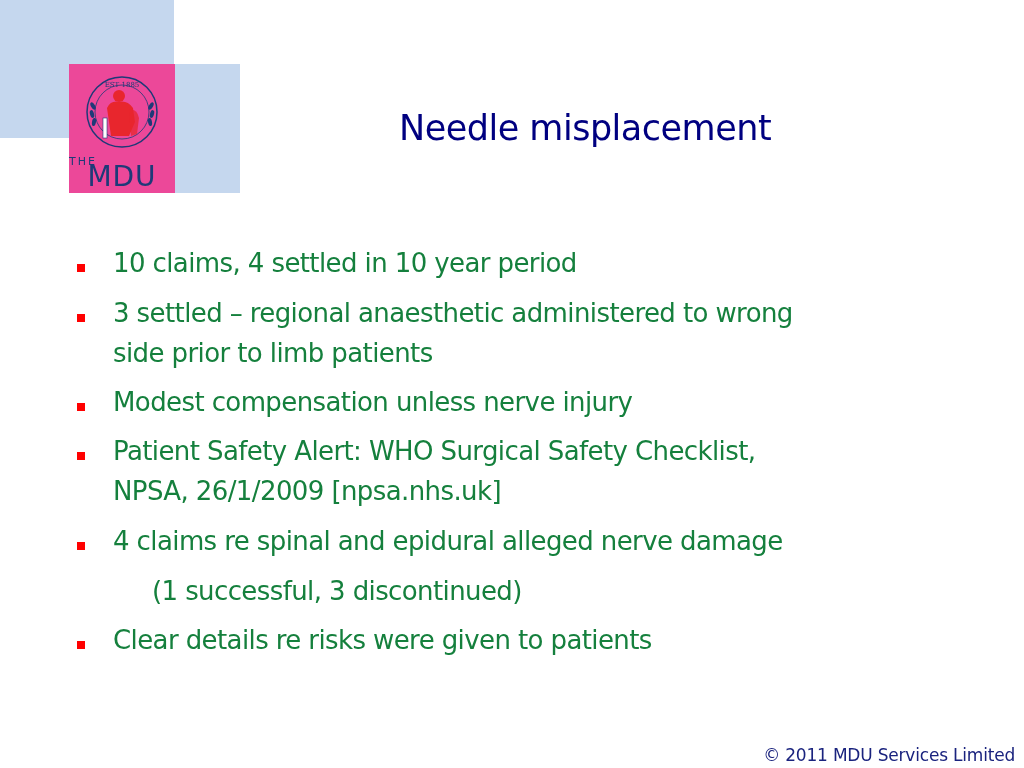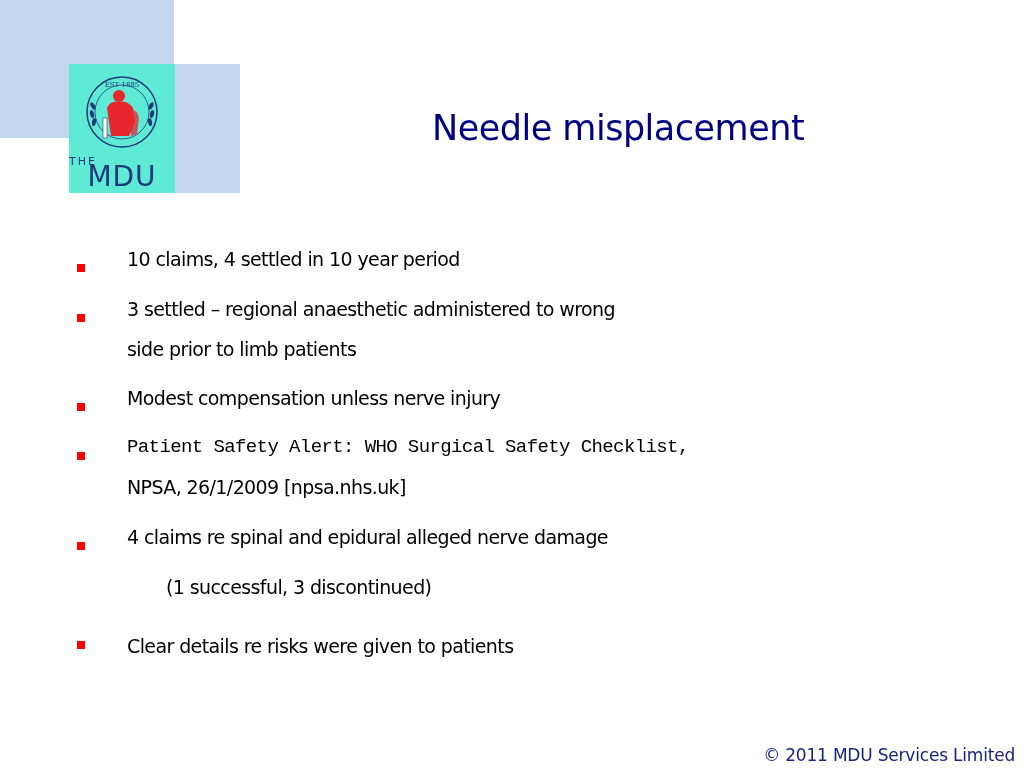--- a/index.html
+++ b/index.html
@@ -5,42 +5,42 @@
     html, body { margin: 0; padding: 0; }
     body {
       width: 1024px; height: 768px; position: relative; overflow: hidden;
       background: #ffffff;
       font-family: "DejaVu Sans", sans-serif;
     }
     .deco { position: absolute; background: #c5d7ee; }
     .deco-top { left: 0; top: 0; width: 174px; height: 64px; }
     .deco-left { left: 0; top: 64px; width: 69px; height: 74px; }
     .deco-right { left: 175px; top: 64px; width: 65px; height: 129px; }
-    .logo-box { position: absolute; left: 69px; top: 64px; width: 106px; height: 129px; background: #5eead4; }
+    .logo-box { position: absolute; left: 69px; top: 64px; width: 106px; height: 129px; background: #ec4899; }
     .logo-svg { position: absolute; left: 12px; top: 10px; }
     .logo-the {
       position: absolute; left: 0; width: 106px; top: 91px; text-align: left;
       font-size: 11px; letter-spacing: 2px; color: #1e3a78;
     }
     .logo-mdu {
       position: absolute; left: 0; width: 106px; top: 96px; text-align: center;
       font-size: 28px; letter-spacing: 1px; color: #1e3a78;
     }
     .title {
-      position: absolute; left: 432px; top: 108px;
+      position: absolute; left: 399px; top: 108px;
       font-size: 35px; color: #000080; white-space: nowrap;
       letter-spacing: -0.5px;
     }
     .bullets { position: absolute; left: 0; top: 248px; width: 1024px; }
     .item { position: absolute; left: 0; width: 1024px; }
     .bullet-sq {
       position: absolute; left: 77px; width: 8px; height: 8px; background: #ff0000;
     }
     .line {
-      position: absolute; left: 127px; font-size: 19px; color: #000000;
+      position: absolute; left: 113px; font-size: 26px; color: #15803d;
       white-space: nowrap; letter-spacing: -0.6px;
     }
     .footer {
       position: absolute; right: 9px; top: 745px; font-size: 17px; color: #1a237e;
       white-space: nowrap; letter-spacing: -0.2px;
     }
   </style>
 </head>
 <body>
 
@@ -83,29 +83,29 @@
     <div class="bullet-sq" style="top:16px;"></div>
     <div class="line" style="top:0px;">3 settled – regional anaesthetic administered to wrong</div>
     <div class="line" style="top:40px;">side prior to limb patients</div>
   </div>
   <div class="item" style="top:139px;">
     <div class="bullet-sq" style="top:16px;"></div>
     <div class="line" style="top:0px;text-align:right;">Modest compensation unless nerve injury</div>
   </div>
   <div class="item" style="top:188px;">
     <div class="bullet-sq" style="top:16px;"></div>
-    <div class="line" style="top:0px;font-family:Liberation Mono, monospace;">Patient Safety Alert: WHO Surgical Safety Checklist,</div>
+    <div class="line" style="top:0px;">Patient Safety Alert: WHO Surgical Safety Checklist,</div>
     <div class="line" style="top:40px;">NPSA, 26/1/2009 [npsa.nhs.uk]</div>
   </div>
   <div class="item" style="top:278px;">
     <div class="bullet-sq" style="top:16px;"></div>
     <div class="line" style="top:0px;">4 claims re spinal and epidural alleged nerve damage</div>
   </div>
   <div class="item" style="top:328px;">
     <div class="line" style="top:0px;margin-left:39px;">(1 successful, 3 discontinued)</div>
   </div>
   <div class="item" style="top:377px;">
     <div class="bullet-sq" style="top:16px;"></div>
-    <div class="line" style="top:0px;margin-top:10px;">Clear details re risks were given to patients</div>
+    <div class="line" style="top:0px;">Clear details re risks were given to patients</div>
   </div>
 </div>
 
 <div class="footer">© 2011 MDU Services Limited</div>
 
 </body></html>

